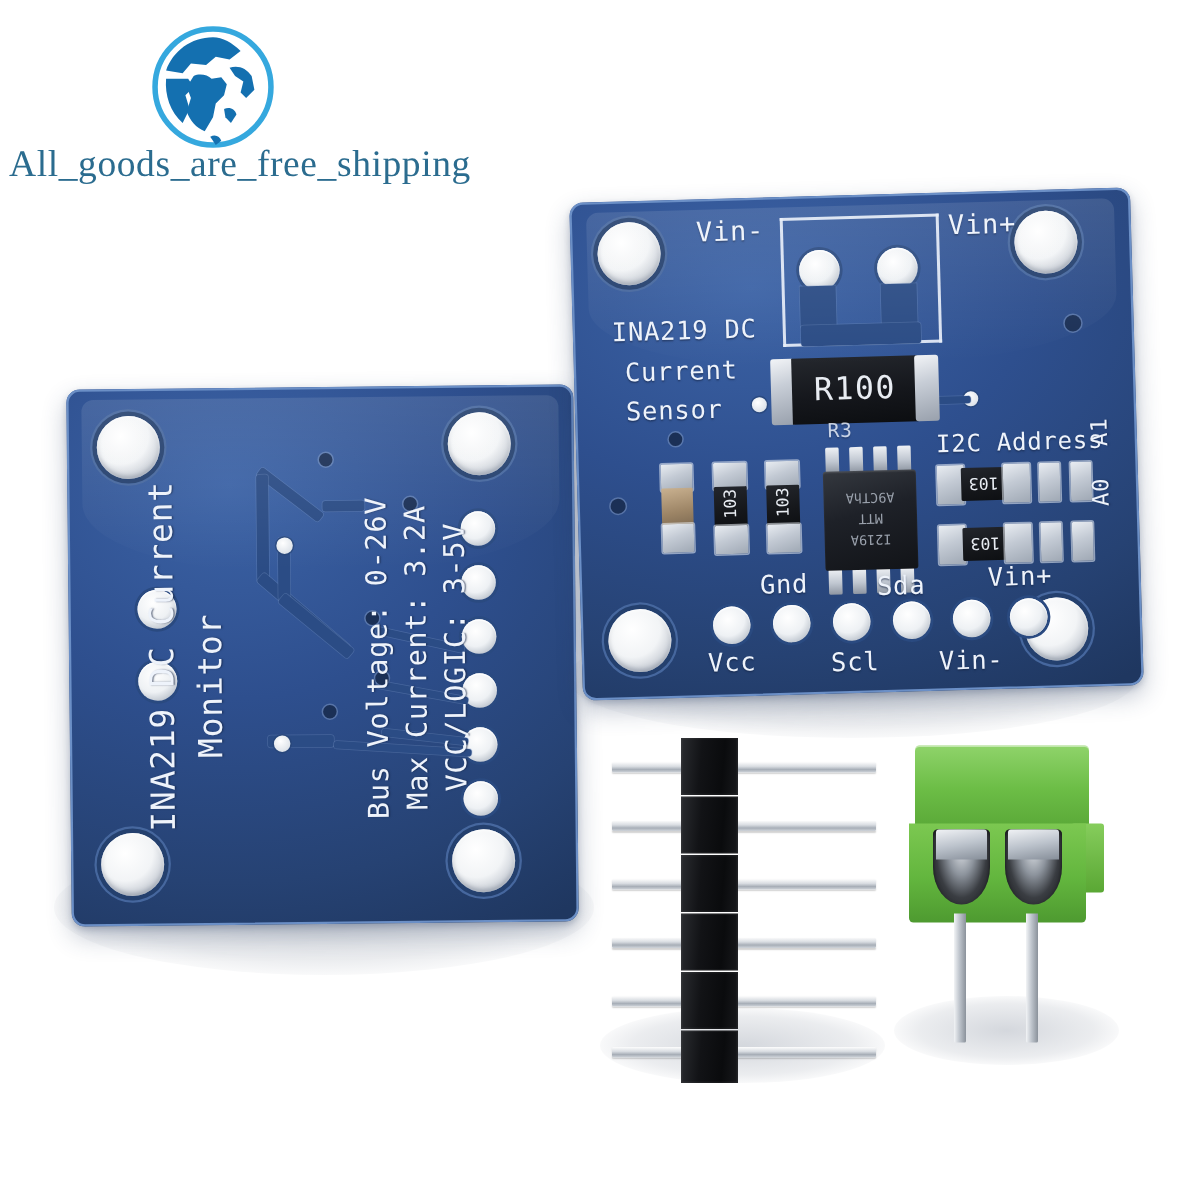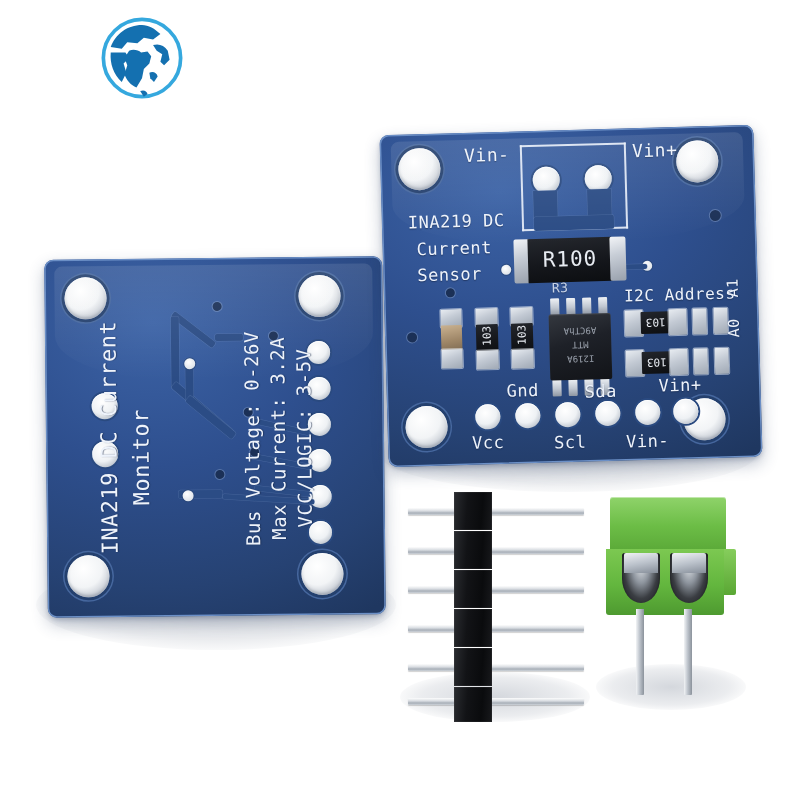--- a/index.html
+++ b/index.html
@@ -244,20 +244,21 @@
       <circle cx="50" cy="50" r="42" fill="#ffffff" stroke="#35a8de" stroke-width="4"></circle>
       <circle cx="50" cy="50" r="36" fill="#ffffff"></circle>
       <path d="M50 14 C34 14 21 24 16 38 L28 40 L34 33 L45 34 L52 28 L62 30 L70 24 C64 18 57 14 50 14 Z" fill="#1470b0"></path>
       <path d="M16 44 C15 56 19 68 28 76 L33 66 L30 56 L36 50 L32 44 Z" fill="#1470b0"></path>
       <path d="M36 42 C40 40 46 41 49 44 L56 43 L60 48 L58 56 L52 62 L50 72 L44 82 C38 80 33 74 31 68
                L34 58 L31 50 Z" fill="#1470b0"></path>
       <path d="M62 36 C68 34 74 36 78 42 L80 52 L74 58 L70 54 L72 46 L66 42 Z" fill="#1470b0"></path>
       <path d="M58 66 C62 64 66 66 67 70 L63 76 L59 72 Z" fill="#1470b0"></path>
       <path d="M48 86 C52 84 55 86 56 89 L52 92 Z" fill="#1470b0"></path>
     </svg>
+    <div id="wm-text">All_goods_are_free_shipping</div>
   </div>
 
   <div class="shadow-soft" style="left:36px; top:560px; width:360px; height:90px;"></div>
 
   <div class="pcb" id="board-back" style="left:46px; top:258px; width:338px; height:358px; transform: rotate(-0.6deg);">
 
     <div class="mhole" style="left:20px;  top:18px;  width:42px; height:42px;"></div>
     <div class="mhole" style="left:254px; top:18px;  width:42px; height:42px;"></div>
     <div class="mhole" style="left:20px;  top:296px; width:42px; height:42px;"></div>
     <div class="mhole" style="left:254px; top:296px; width:42px; height:42px;"></div>

